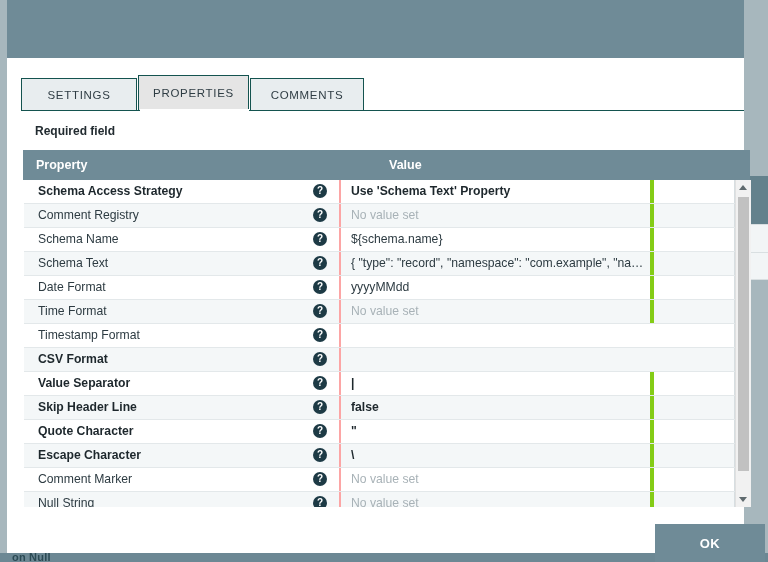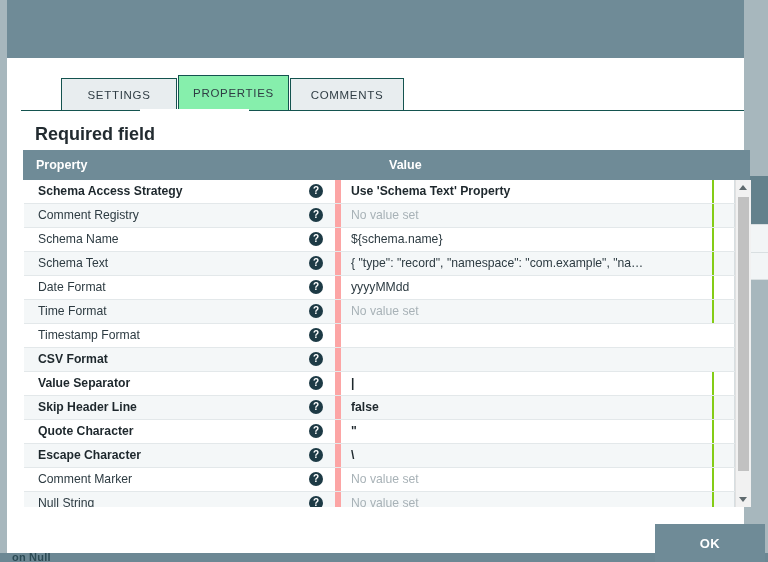--- a/index.html
+++ b/index.html
@@ -104,21 +104,20 @@
     white-space: nowrap;
   }
 
   
   .tabs {
     position: absolute;
     left: 14px; top: 76px;
     height: 34px;
     display: flex;
     align-items: flex-end;
-    margin-left: 40px;
   }
   .tab {
     height: 32px;
     box-sizing: border-box;
     display: flex;
     align-items: center;
     justify-content: center;
     font-size: 11.5px;
     letter-spacing: .7px;
     color: #3b4a52;
@@ -126,21 +125,21 @@
     border: 1px solid #14534f;
     border-bottom: none;
     position: relative;
     cursor: pointer;
   }
   .tab.inactive {
     background: #e8edef;
     color: #2f3d44;
   }
   .tab.active {
-    background: #86efac;
+    background: #e5e5e5;
     color: #2f3d44;
     height: 35px;
     z-index: 3;
   }
   .tab-settings { width: 116px; }
   .tab-properties { width: 111px; margin-left: 1px; }
   .tab-comments { width: 114px; margin-left: 1px; align-items: center; }
 
   .tab-underline {
     position: absolute;
@@ -156,21 +155,21 @@
     width: 109px;
     height: 3px;
     background: #ffffff;
     z-index: 4;
   }
 
   
   .required-field {
     position: absolute;
     left: 28px; top: 124px;
-    font-size: 18px;
+    font-size: 12px;
     font-weight: bold;
     color: #222b30;
     white-space: nowrap;
   }
 
   
   .table-wrap {
     position: absolute;
     left: 16px; top: 150px;
     width: 727px;
@@ -210,21 +209,21 @@
   }
   .row.alt {
     background: #f4f7f8;
   }
   .cell-prop {
     position: absolute;
     left: 0; top: 0;
     width: 317px;
     height: 23px;
     box-sizing: border-box;
-    border-right: 6px solid #fca5a5;
+    border-right: 2px solid #fca5a5;
   }
   .prop-label {
     position: absolute;
     left: 14px; top: 4px;
     font-size: 12.2px;
     color: #2d3b42;
     white-space: nowrap;
   }
   .prop-label.req {
     font-weight: bold;
@@ -240,24 +239,24 @@
     font-size: 10px;
     font-weight: bold;
     line-height: 14px;
     text-align: center;
     cursor: pointer;
     font-family: "Liberation Sans", sans-serif;
   }
   .cell-val {
     position: absolute;
     left: 318px; top: 0;
-    width: 372px;
+    width: 312px;
     height: 23px;
     box-sizing: border-box;
-    border-right: 2px solid #84cc16;
+    border-right: 4px solid #84cc16;
   }
   .val-text {
     position: absolute;
     left: 9px; top: 4px;
     width: 296px;
     font-size: 12.2px;
     color: #2d3b42;
     white-space: nowrap;
     overflow: hidden;
     text-overflow: ellipsis;

